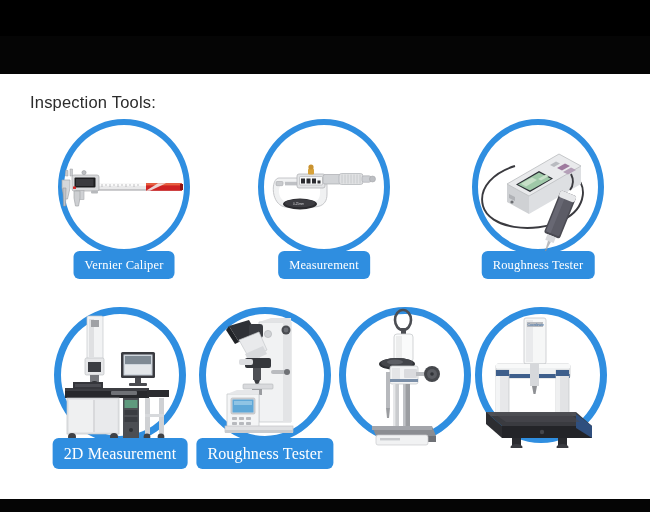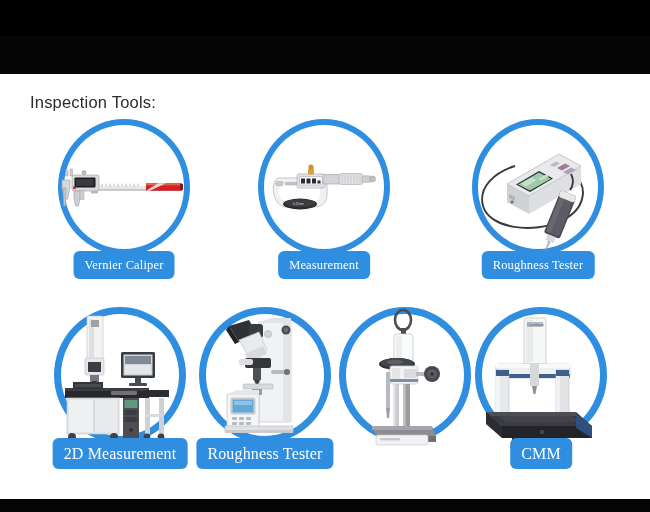--- a/index.html
+++ b/index.html
@@ -423,21 +423,20 @@
 
                 <rect x="32" y="124" width="9" height="8" fill="#2a2b2f"></rect>
                 <ellipse cx="36.5" cy="133" rx="6" ry="3" fill="#3a3b40"></ellipse>
                 <rect x="78" y="124" width="9" height="8" fill="#2a2b2f"></rect>
                 <ellipse cx="82.5" cy="133" rx="6" ry="3" fill="#3a3b40"></ellipse>
 
                 <circle cx="62" cy="118" r="2.2" fill="#44464b"></circle>
               </g>
             </svg>
           </div>
-          <div class="tool-label">CMM</div>
         </div>
       </div>
 
     </div>
   </div>
 
   <div class="letterbox" id="letterbox-bottom"></div>
 </div>
 
 </body></html>

